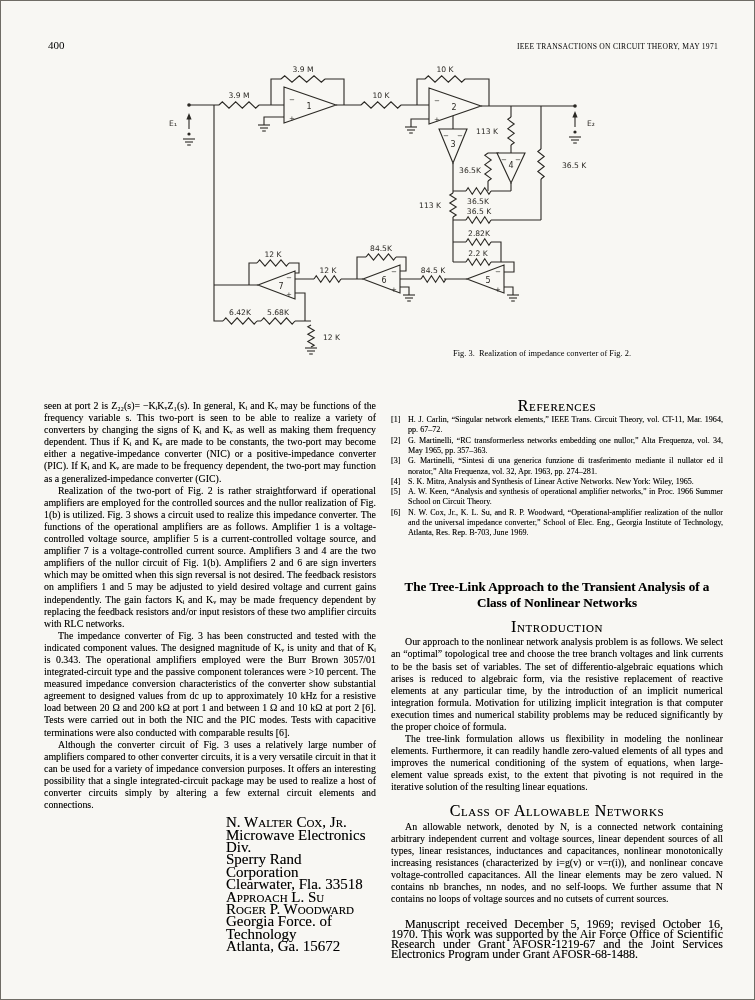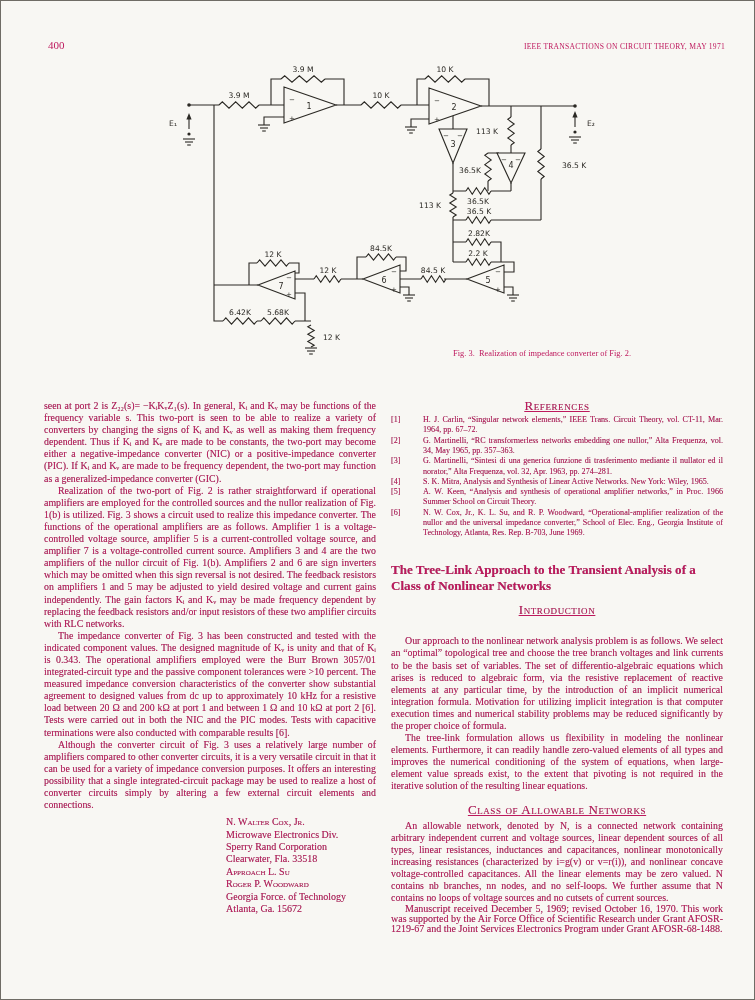--- a/index.html
+++ b/index.html
@@ -1,45 +1,45 @@
 <!DOCTYPE html>
 <html><head>
 <meta charset="utf-8">
 <style>
   html,body{margin:0;padding:0;background:#d9d7d2;}
   .page{
     position:relative;width:755px;height:1000px;margin:0 auto;
     background:#f8f7f3;border:1px solid #6f6c65;box-sizing:border-box;
-    font-family:"Liberation Serif","DejaVu Serif",serif;color:#be185d;
+    font-family:"Liberation Serif","DejaVu Serif",serif;color:#000000;
     overflow:hidden;
   }
   .pgnum{position:absolute;left:47px;top:38px;font-size:11px;}
-  .jhead{position:absolute;right:29px;top:41px;font-size:7.6px;letter-spacing:.25px;}
+  .jhead{position:absolute;right:36px;top:41px;font-size:7.6px;letter-spacing:.25px;}
   .figsvg{position:absolute;left:0;top:0;width:755px;height:368px;}
   .figsvg text{font-family:"DejaVu Sans",sans-serif;fill:#2b2924;}
   .figsvg .rlbl{font-size:7.6px;}
   .figsvg .albl{font-size:8px;}
   .figsvg .sgn{font-size:7px;}
   .caption{position:absolute;left:150px;top:348px;width:480px;text-align:right;font-size:8.4px;}
   .col{position:absolute;top:399px;width:332px;font-size:9.9px;line-height:12.1px;text-align:justify;
        text-shadow:0 0 .4px rgba(43,40,33,.45);}
   .col-l{left:43px;}
   .col-r{left:390px;}
   p{margin:0;}
   p.ind{text-indent:14px;font-family:Liberation Serif, serif;}
-  .sec-head{text-align:center;font-variant:small-caps;font-size:13px;letter-spacing:.6px;text-indent:0;text-decoration:underline;}
+  .sec-head{text-align:center;font-variant:small-caps;font-size:16px;letter-spacing:.6px;text-indent:0;}
   .refs{font-size:8.1px;line-height:10.3px;margin-top:3px;}
   .ref{display:flex;}
   .ref .rn{width:17px;flex:none;}
-  .ref .rt{flex:1;text-align:justify;margin-left:15px;}
-  .art-title{margin-top:23px;font-size:13.1px;font-weight:bold;line-height:16.8px;text-align:left;}
-  .intro-head{margin:9px 0 19px 0;}
+  .ref .rt{flex:1;text-align:justify;}
+  .art-title{margin-top:40px;font-size:13.1px;font-weight:bold;line-height:16.8px;text-align:center;}
+  .intro-head{margin:9px 0 3px 0;}
   .class-head{margin:11px 0 4px 0;}
-  .footnote{font-size:10px;line-height:9.9px;}
-  .authors{margin:5px 0 0 182px;font-size:10px;line-height:12.4px;text-align:left;}
+  .footnote{margin-top:15px;font-size:12px;line-height:9.9px;}
+  .authors{margin:5px 0 0 182px;font-size:15px;line-height:12.4px;text-align:left;}
   .sc{font-variant:small-caps;}
 </style>
 </head>
 <body>
 
 <div class="page">
 
   <div class="pgnum">400</div>
   <div class="jhead">IEEE TRANSACTIONS ON CIRCUIT THEORY, MAY 1971</div>
 

